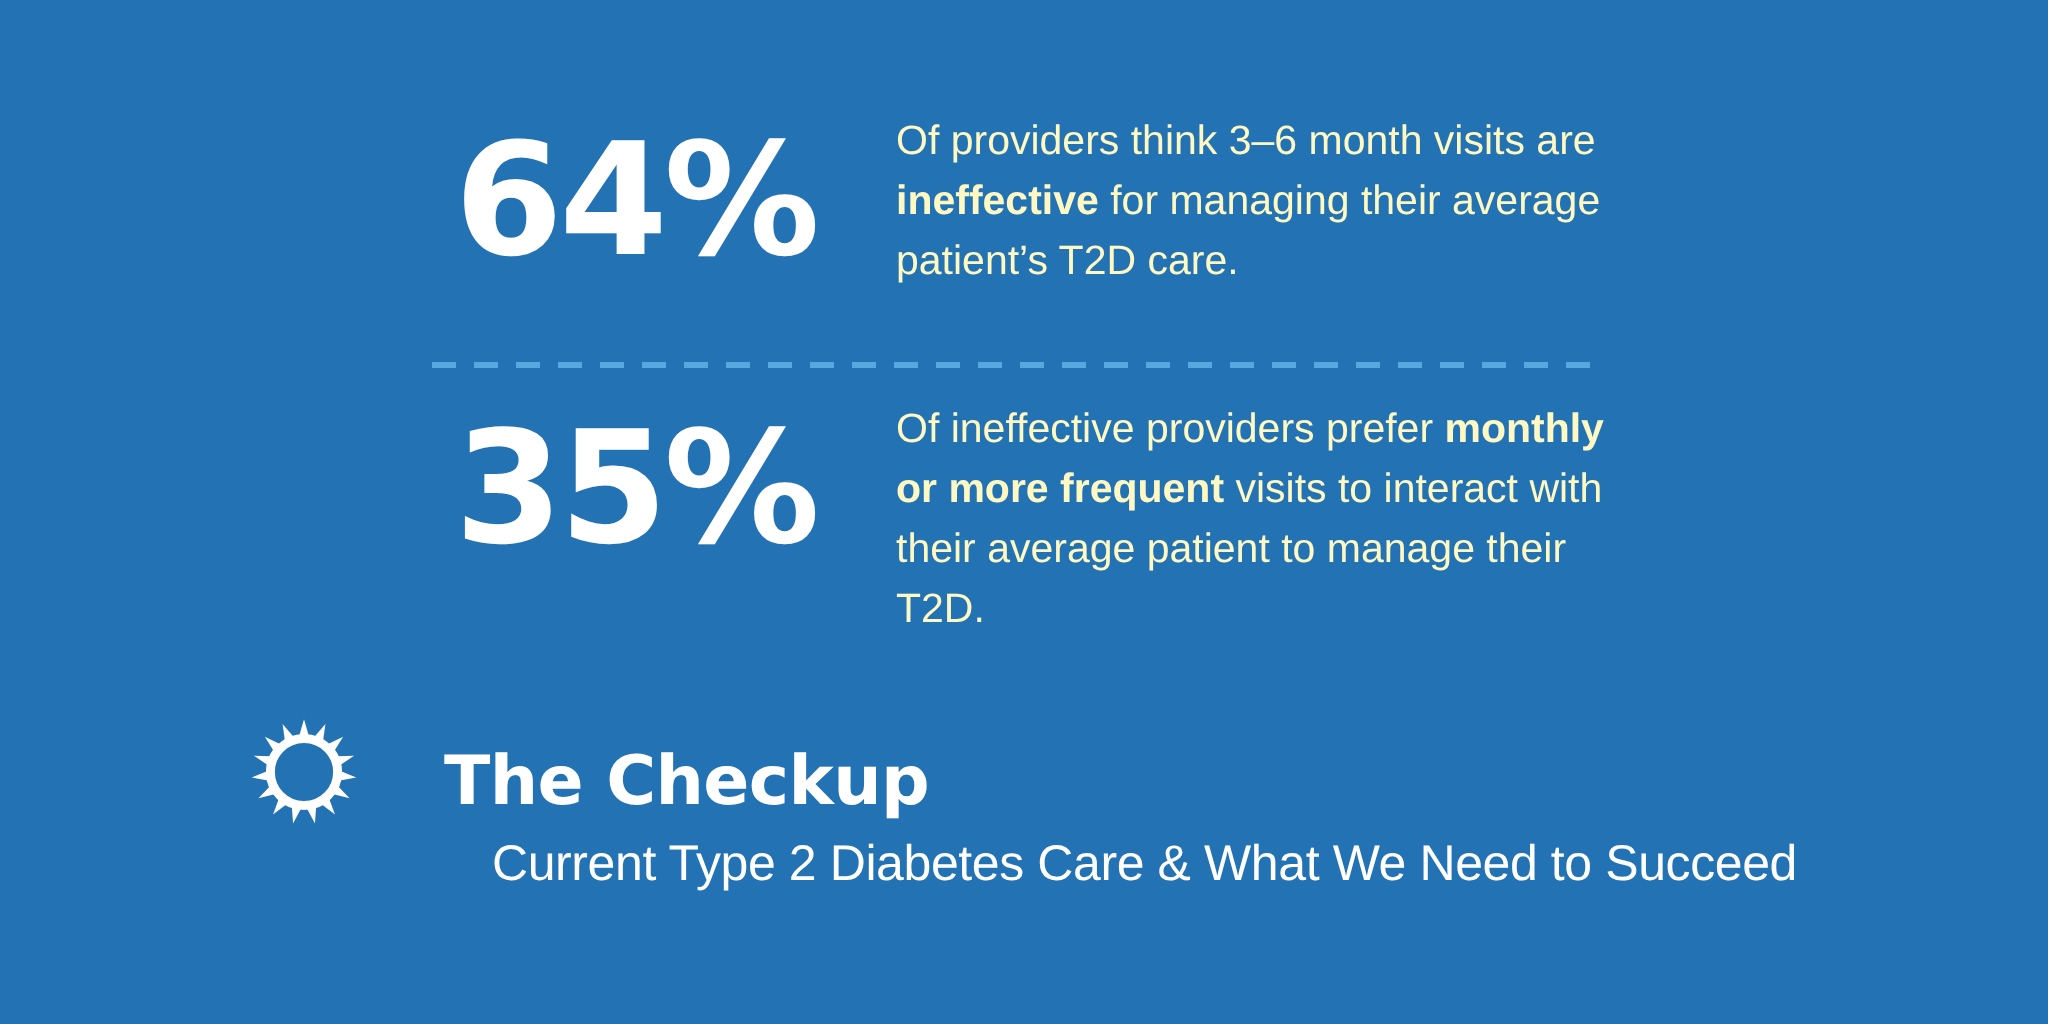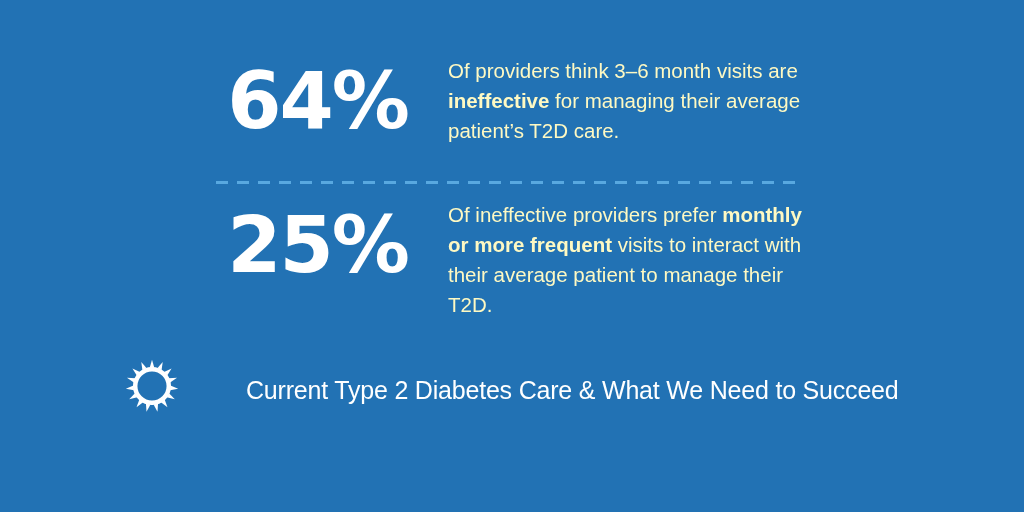--- a/index.html
+++ b/index.html
@@ -142,21 +142,21 @@
   <div class="stat-row" id="stat-row-1">
     <div class="stat-figure">64%</div>
     <div class="stat-text">
       <span>Of providers think 3–6 month visits are </span><b>ineffective</b><span> for managing their average patient’s T2D care.</span>
     </div>
   </div>
 
   <div id="divider"></div>
 
   <div class="stat-row" id="stat-row-2">
-    <div class="stat-figure">25%</div>
+    <div class="stat-figure">35%</div>
     <div class="stat-text">
       <span>Of ineffective providers prefer </span><b>monthly or more frequent</b><span> visits to interact with their average patient to manage their T2D.</span>
     </div>
   </div>
 
   <div id="footer">
 
     <div id="brand-lockup">
       <svg id="sun-icon" viewBox="0 0 100 100" aria-hidden="true">
         <g fill="#ffffff">
@@ -177,18 +177,19 @@
               <polygon points="17.58,43.82 5.30,35.48 20.14,35.95"></polygon>
               <polygon points="22.90,31.17 15.07,18.55 28.44,25.02"></polygon>
               <polygon points="32.91,21.77 30.88,7.06 40.46,18.41"></polygon>
             </g>
         </g>
         <circle cx="50" cy="50" r="30" fill="none" stroke="#ffffff" stroke-width="8"></circle>
       </svg>
     </div>
 
     <div id="footer-text">
+      <div id="footer-title">The Checkup</div>
       <div id="footer-subtitle">Current Type 2 Diabetes Care &amp; What We Need to Succeed</div>
     </div>
 
   </div>
 
 </div>
 
 </body></html>

